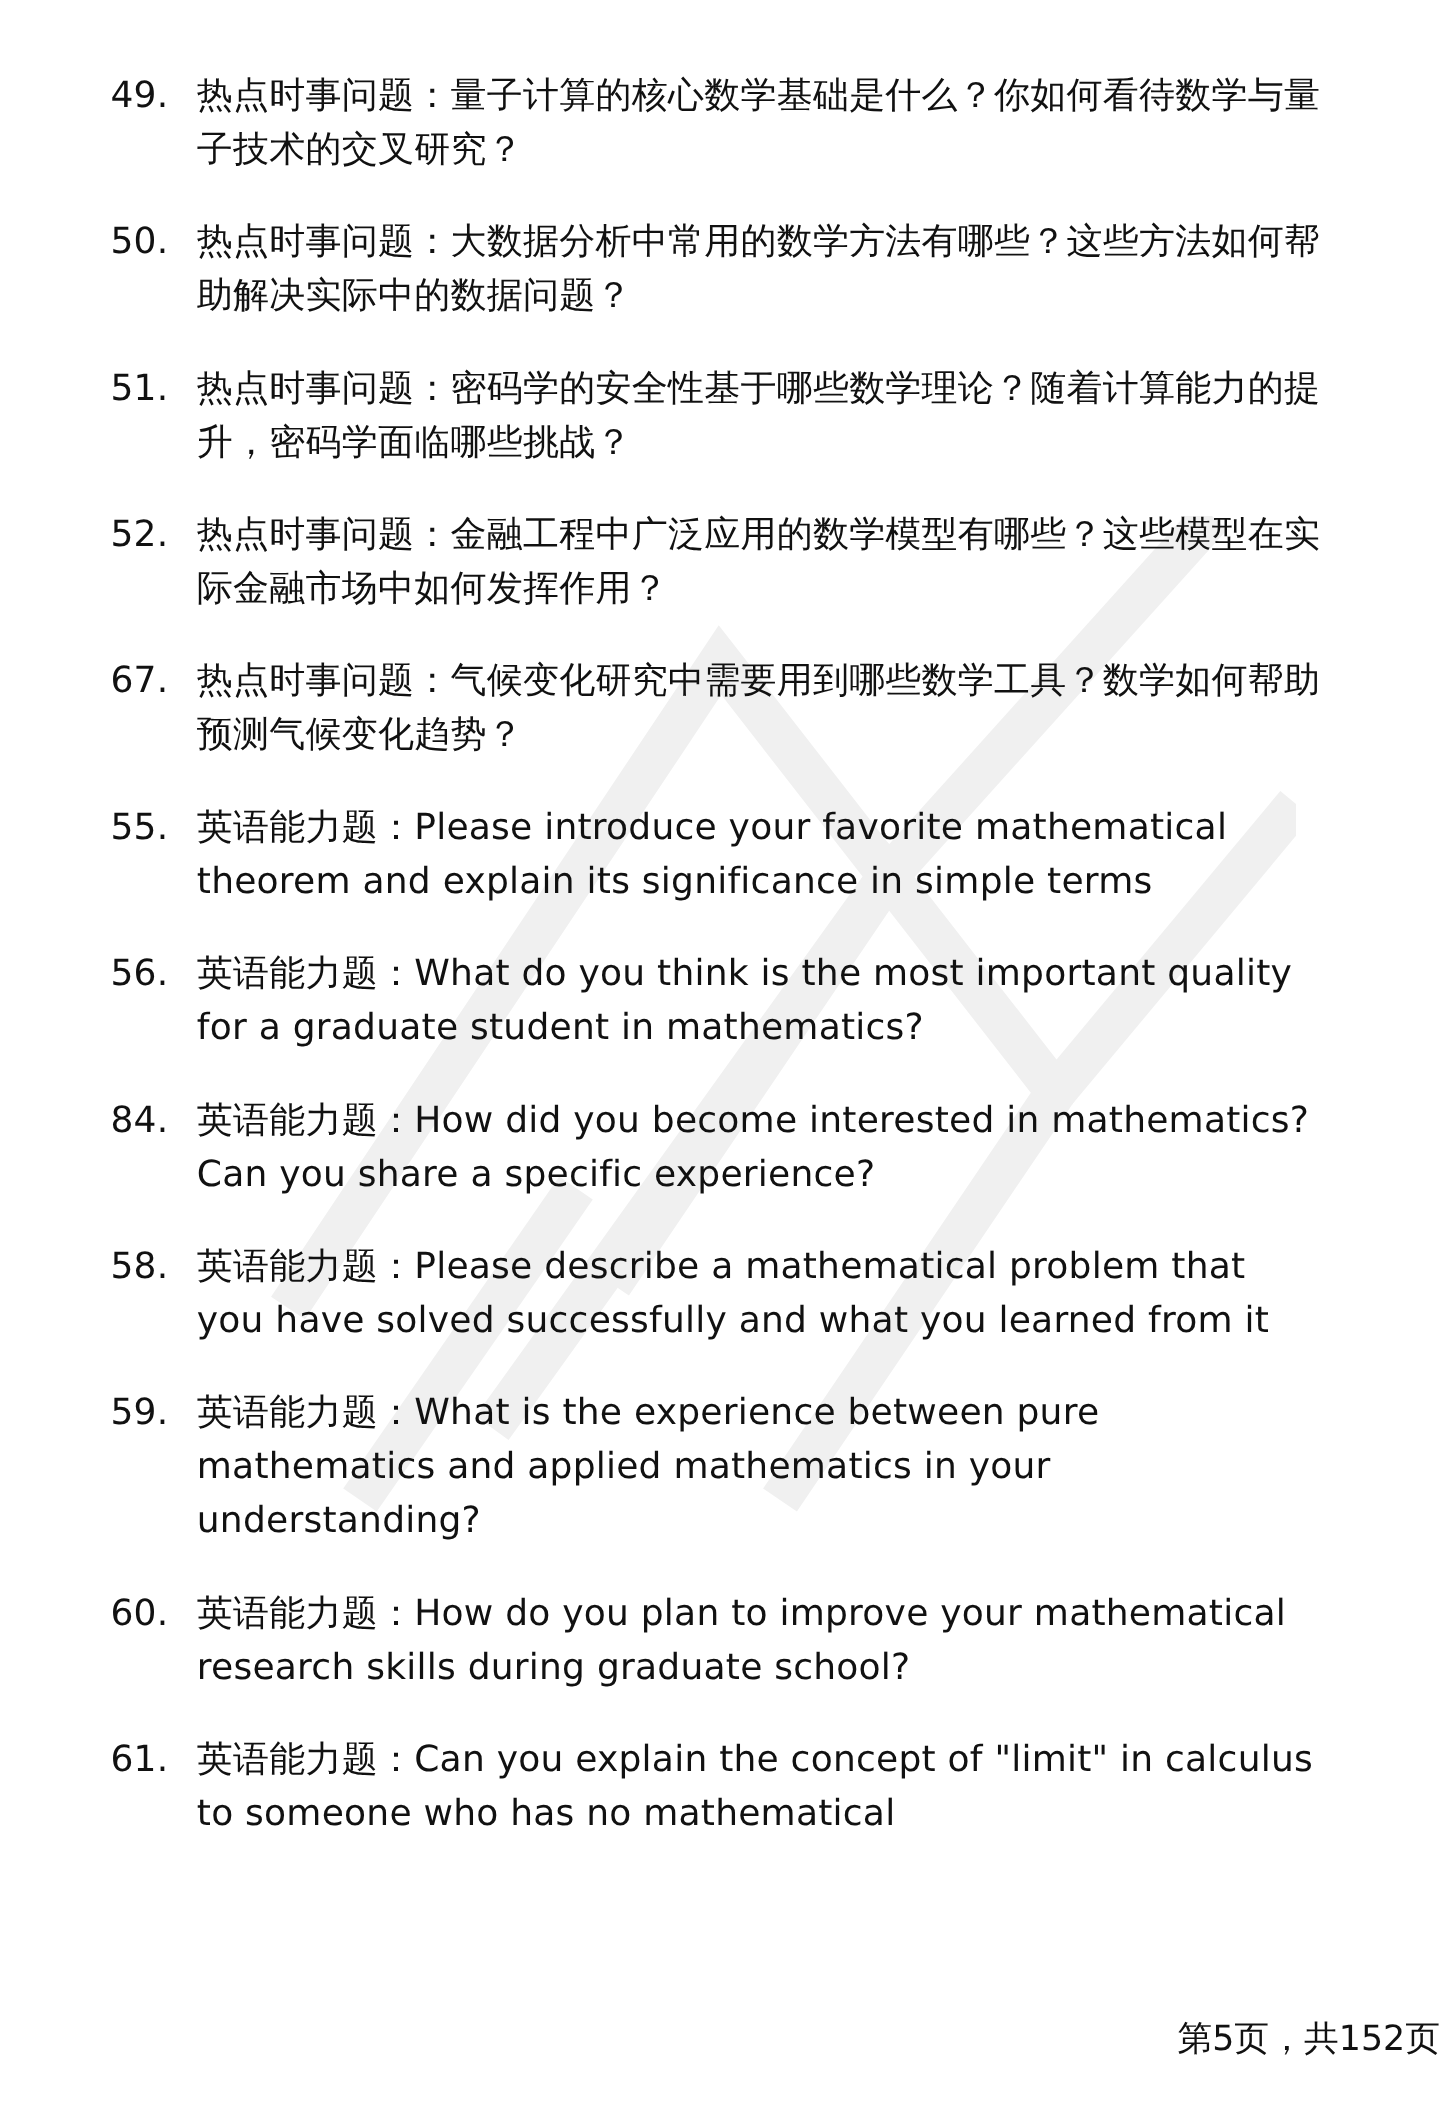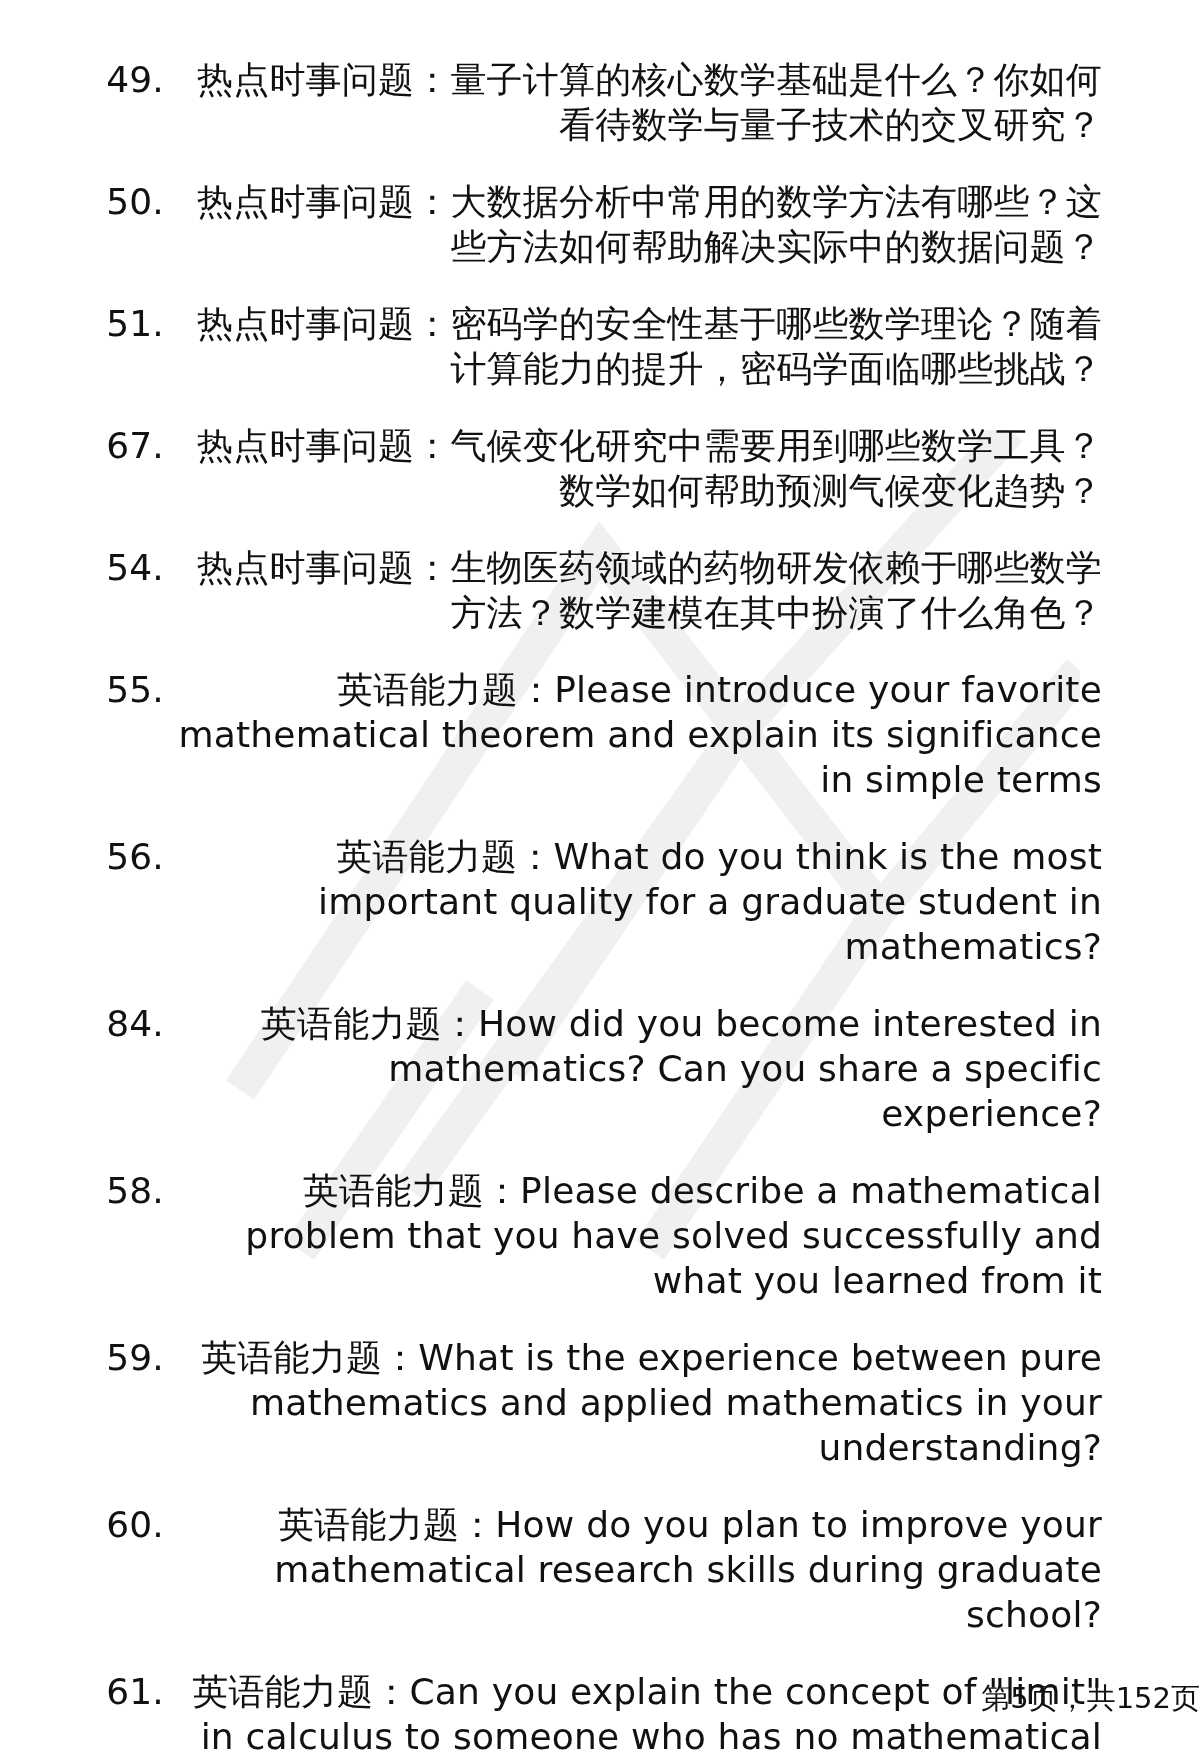--- a/index.html
+++ b/index.html
@@ -10,21 +10,21 @@
     }
     .watermark {
       position: absolute; left: 180px; top: 430px; width: 900px; height: 900px;
       pointer-events: none; opacity: 1;
     }
     .list {
       position: absolute; left: 92px; top: 57px; width: 1010px;
     }
     .item {
       display: flex; align-items: flex-start; margin-bottom: 32px;
-      font-size: 36px; line-height: 45px; letter-spacing: 0.2px; text-align: right;
+      font-size: 30px; line-height: 45px; letter-spacing: 0.2px;
     }
     .num { width: 72px; flex: 0 0 72px; }
     .body { flex: 1; }
     .footer {
       position: absolute; left: 0; right: 0; top: 1678px; text-align: right;
       font-size: 29px; line-height: 40px;
     }
   </style>
 </head>
 <body>
@@ -46,26 +46,26 @@
   </div>
   <div class="item">
     <span class="num">50.</span>
     <span class="body"><span>热点时事问题：</span><span>大数据分析中常用的数学方法有哪些？这些方法如何帮助解决实际中的数据问题？</span></span>
   </div>
   <div class="item">
     <span class="num">51.</span>
     <span class="body"><span>热点时事问题：</span><span>密码学的安全性基于哪些数学理论？随着计算能力的提升，密码学面临哪些挑战？</span></span>
   </div>
   <div class="item">
+    <span class="num">52.</span>
+    <span class="body"><span>热点时事问题：</span><span>金融工程中广泛应用的数学模型有哪些？这些模型在实际金融市场中如何发挥作用？</span></span>
+  </div>
+  <div class="item">
     <span class="num">67.</span>
     <span class="body"><span>热点时事问题：</span><span>气候变化研究中需要用到哪些数学工具？数学如何帮助预测气候变化趋势？</span></span>
-  </div>
-  <div class="item">
-    <span class="num">54.</span>
-    <span class="body"><span>热点时事问题：</span><span>生物医药领域的药物研发依赖于哪些数学方法？数学建模在其中扮演了什么角色？</span></span>
   </div>
   <div class="item">
     <span class="num">55.</span>
     <span class="body"><span>英语能力题：</span><span>Please introduce your favorite mathematical theorem and explain its significance in simple terms</span></span>
   </div>
   <div class="item">
     <span class="num">56.</span>
     <span class="body"><span>英语能力题：</span><span>What do you think is the most important quality for a graduate student in mathematics?</span></span>
   </div>
   <div class="item">

